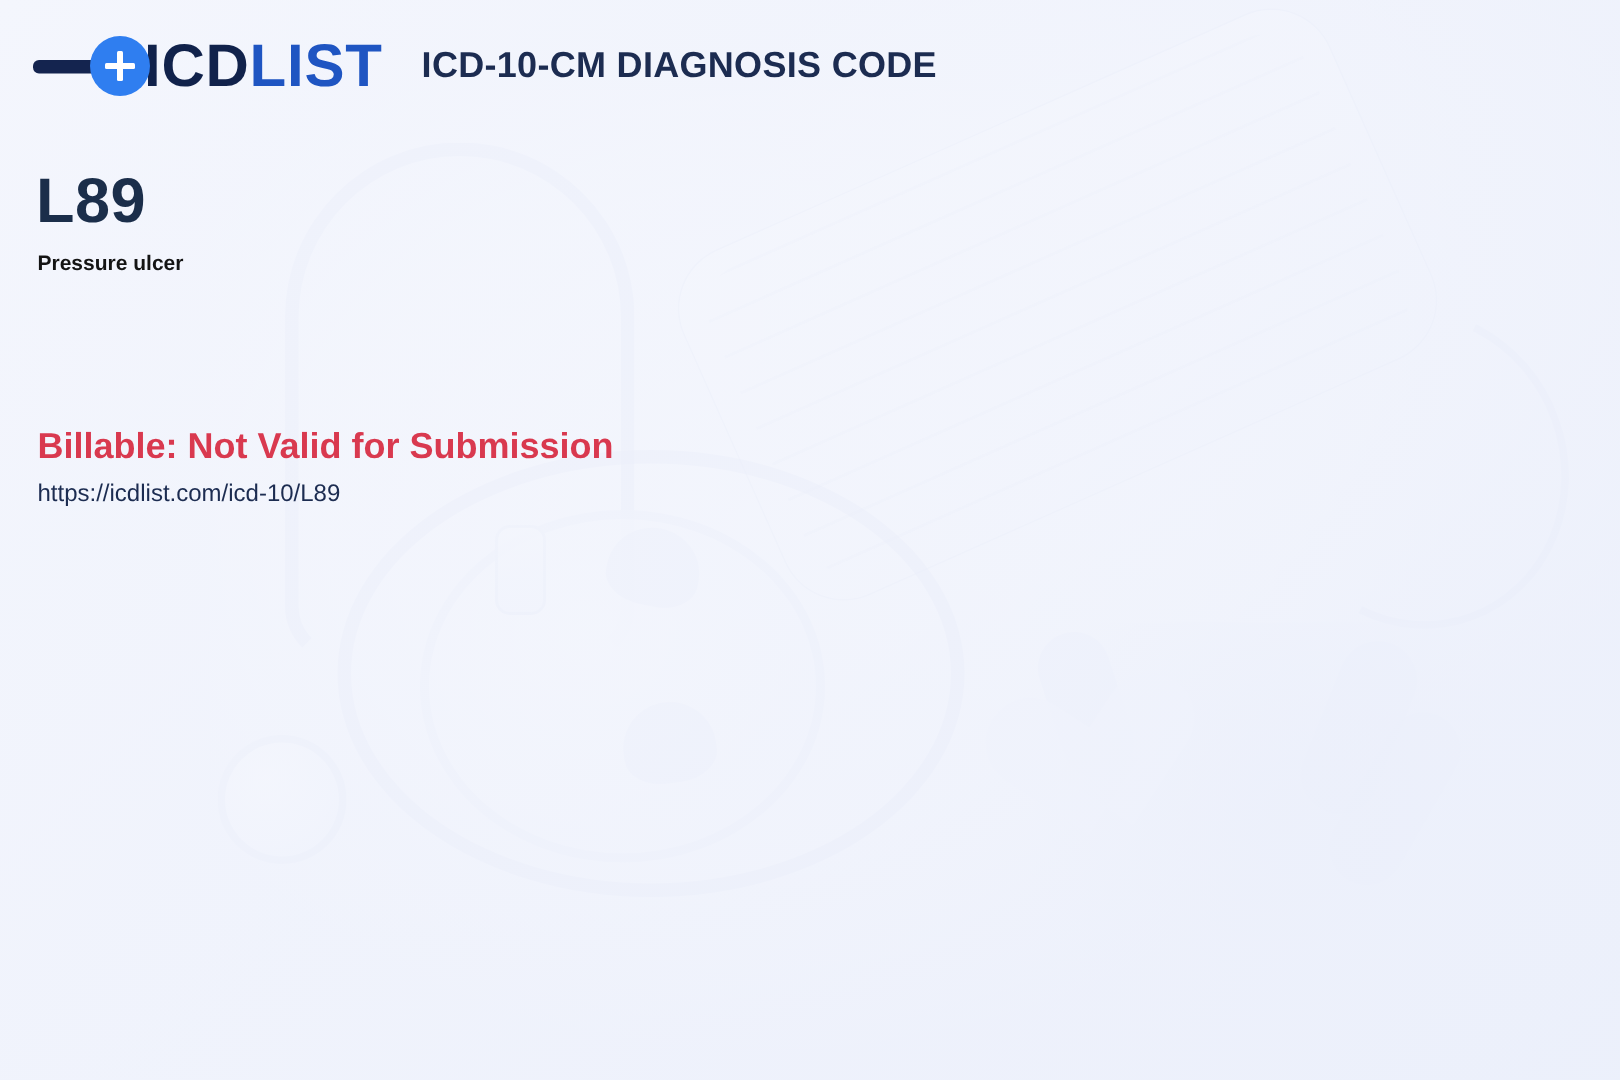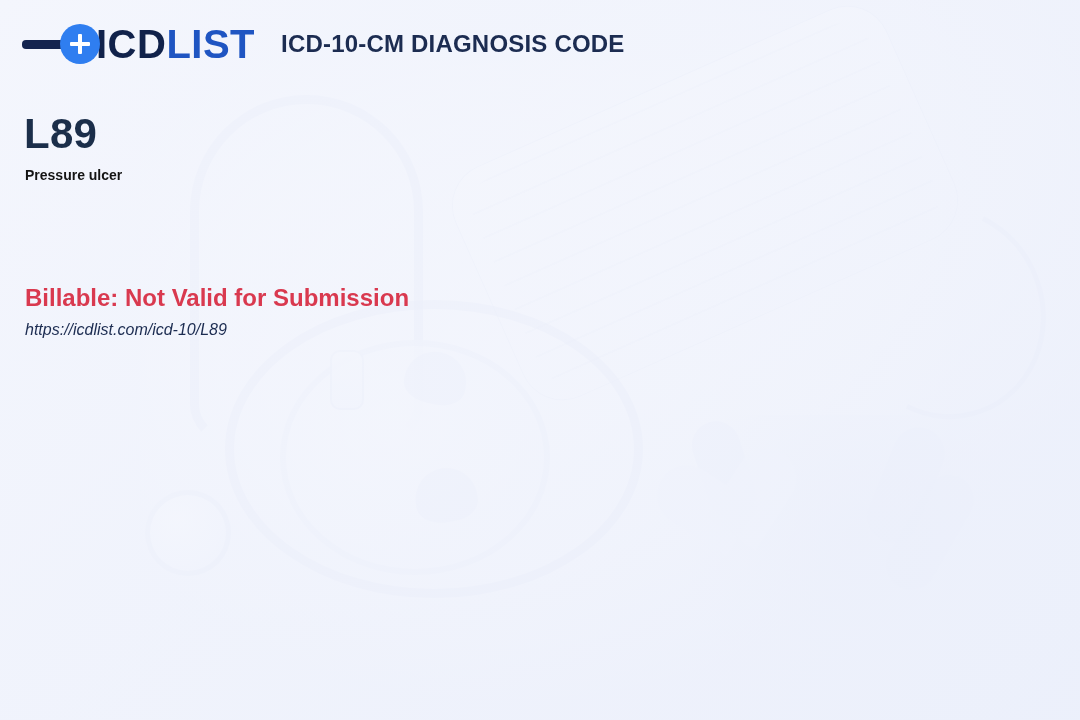--- a/index.html
+++ b/index.html
@@ -264,21 +264,20 @@
     line-height: 1.2;
     margin-top: 44px;
   }
   .url {
     position: absolute;
     left: 25px; top: 320px;
     font-size: 16px;
     font-weight: 500;
     color: #1c2c51;
     line-height: 1.2;
-    font-style: italic;
   }
 </style>
 </head>
 <body>
 
 <div id="canvas">
 
   <div class="bg-art">
     <div class="wash-a"></div>
     <div class="wash-b"></div>

